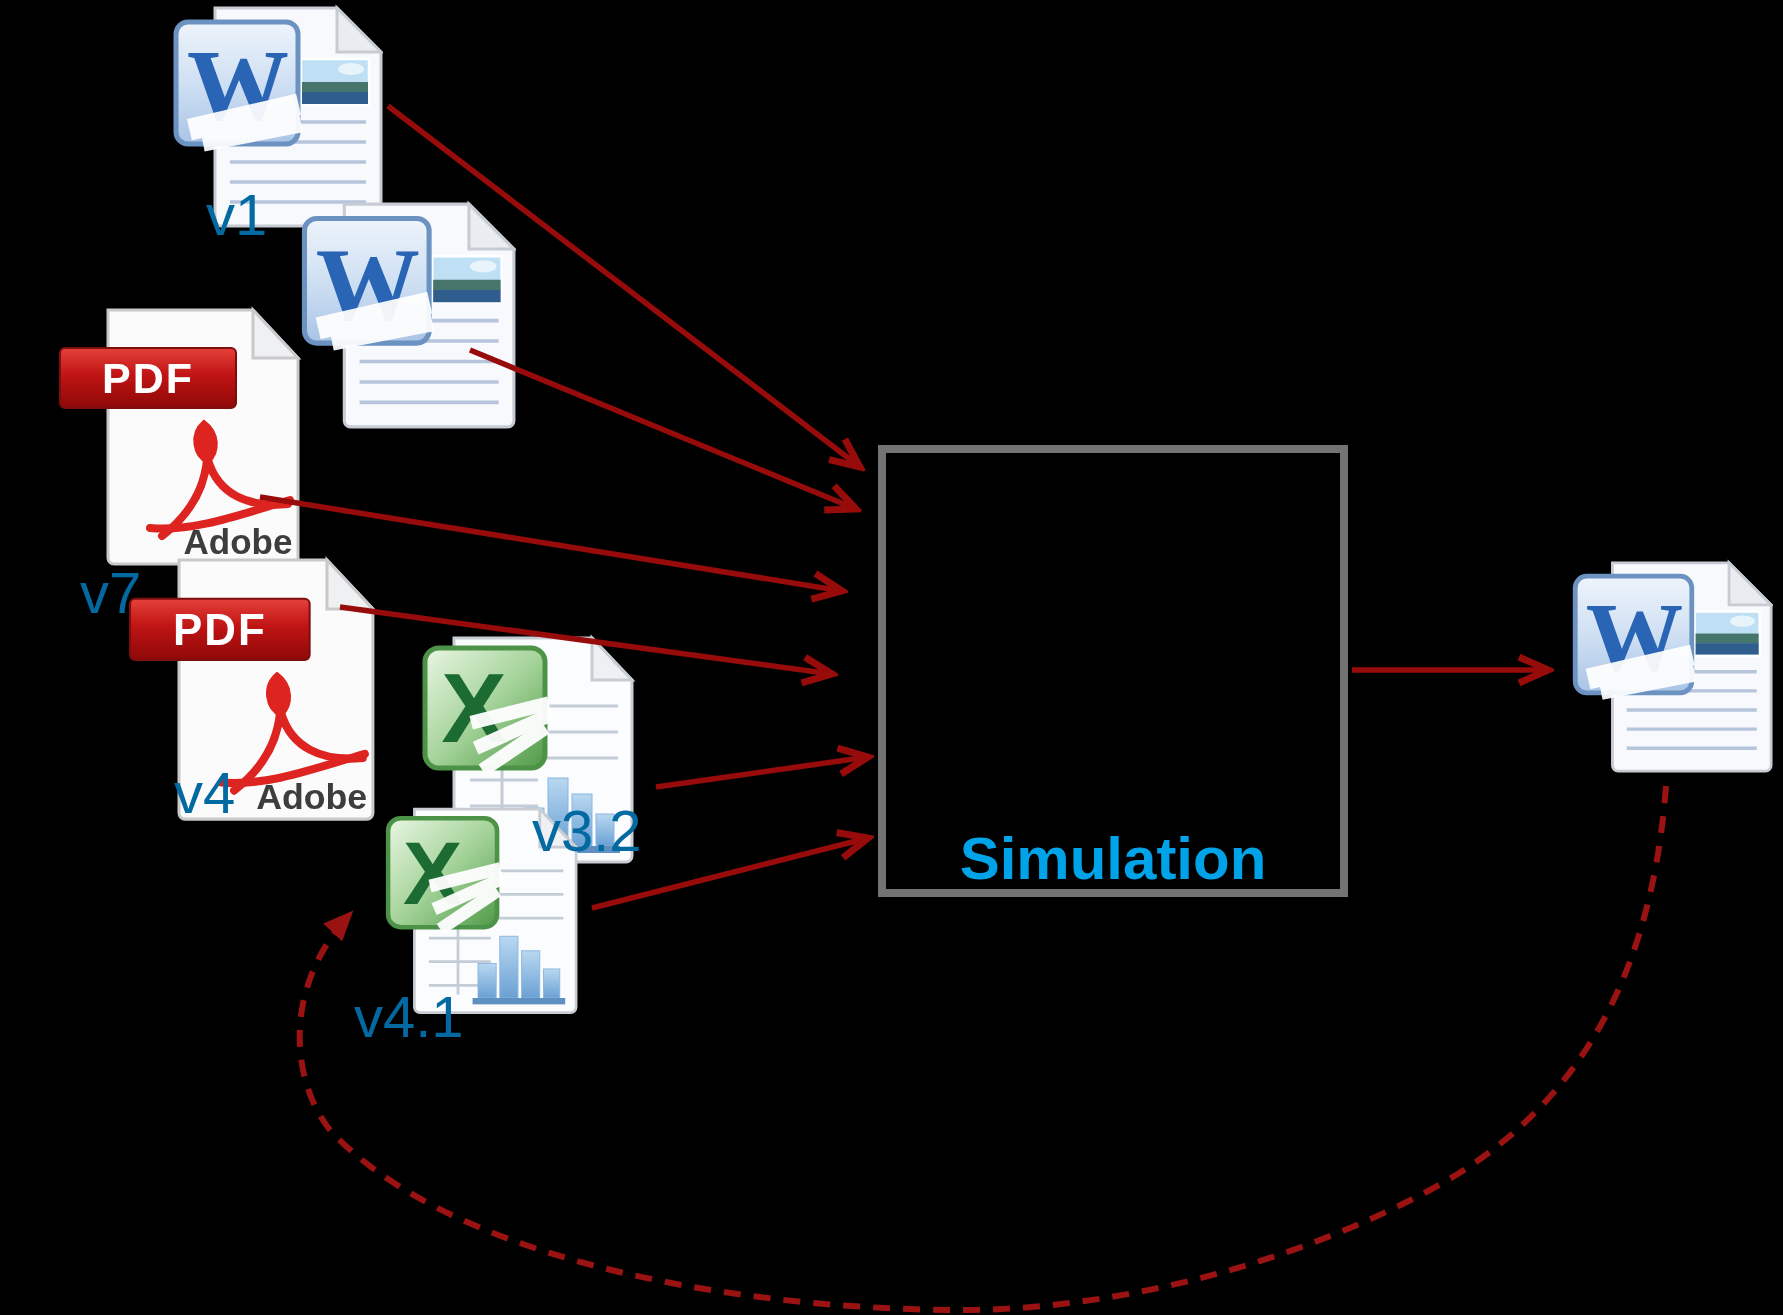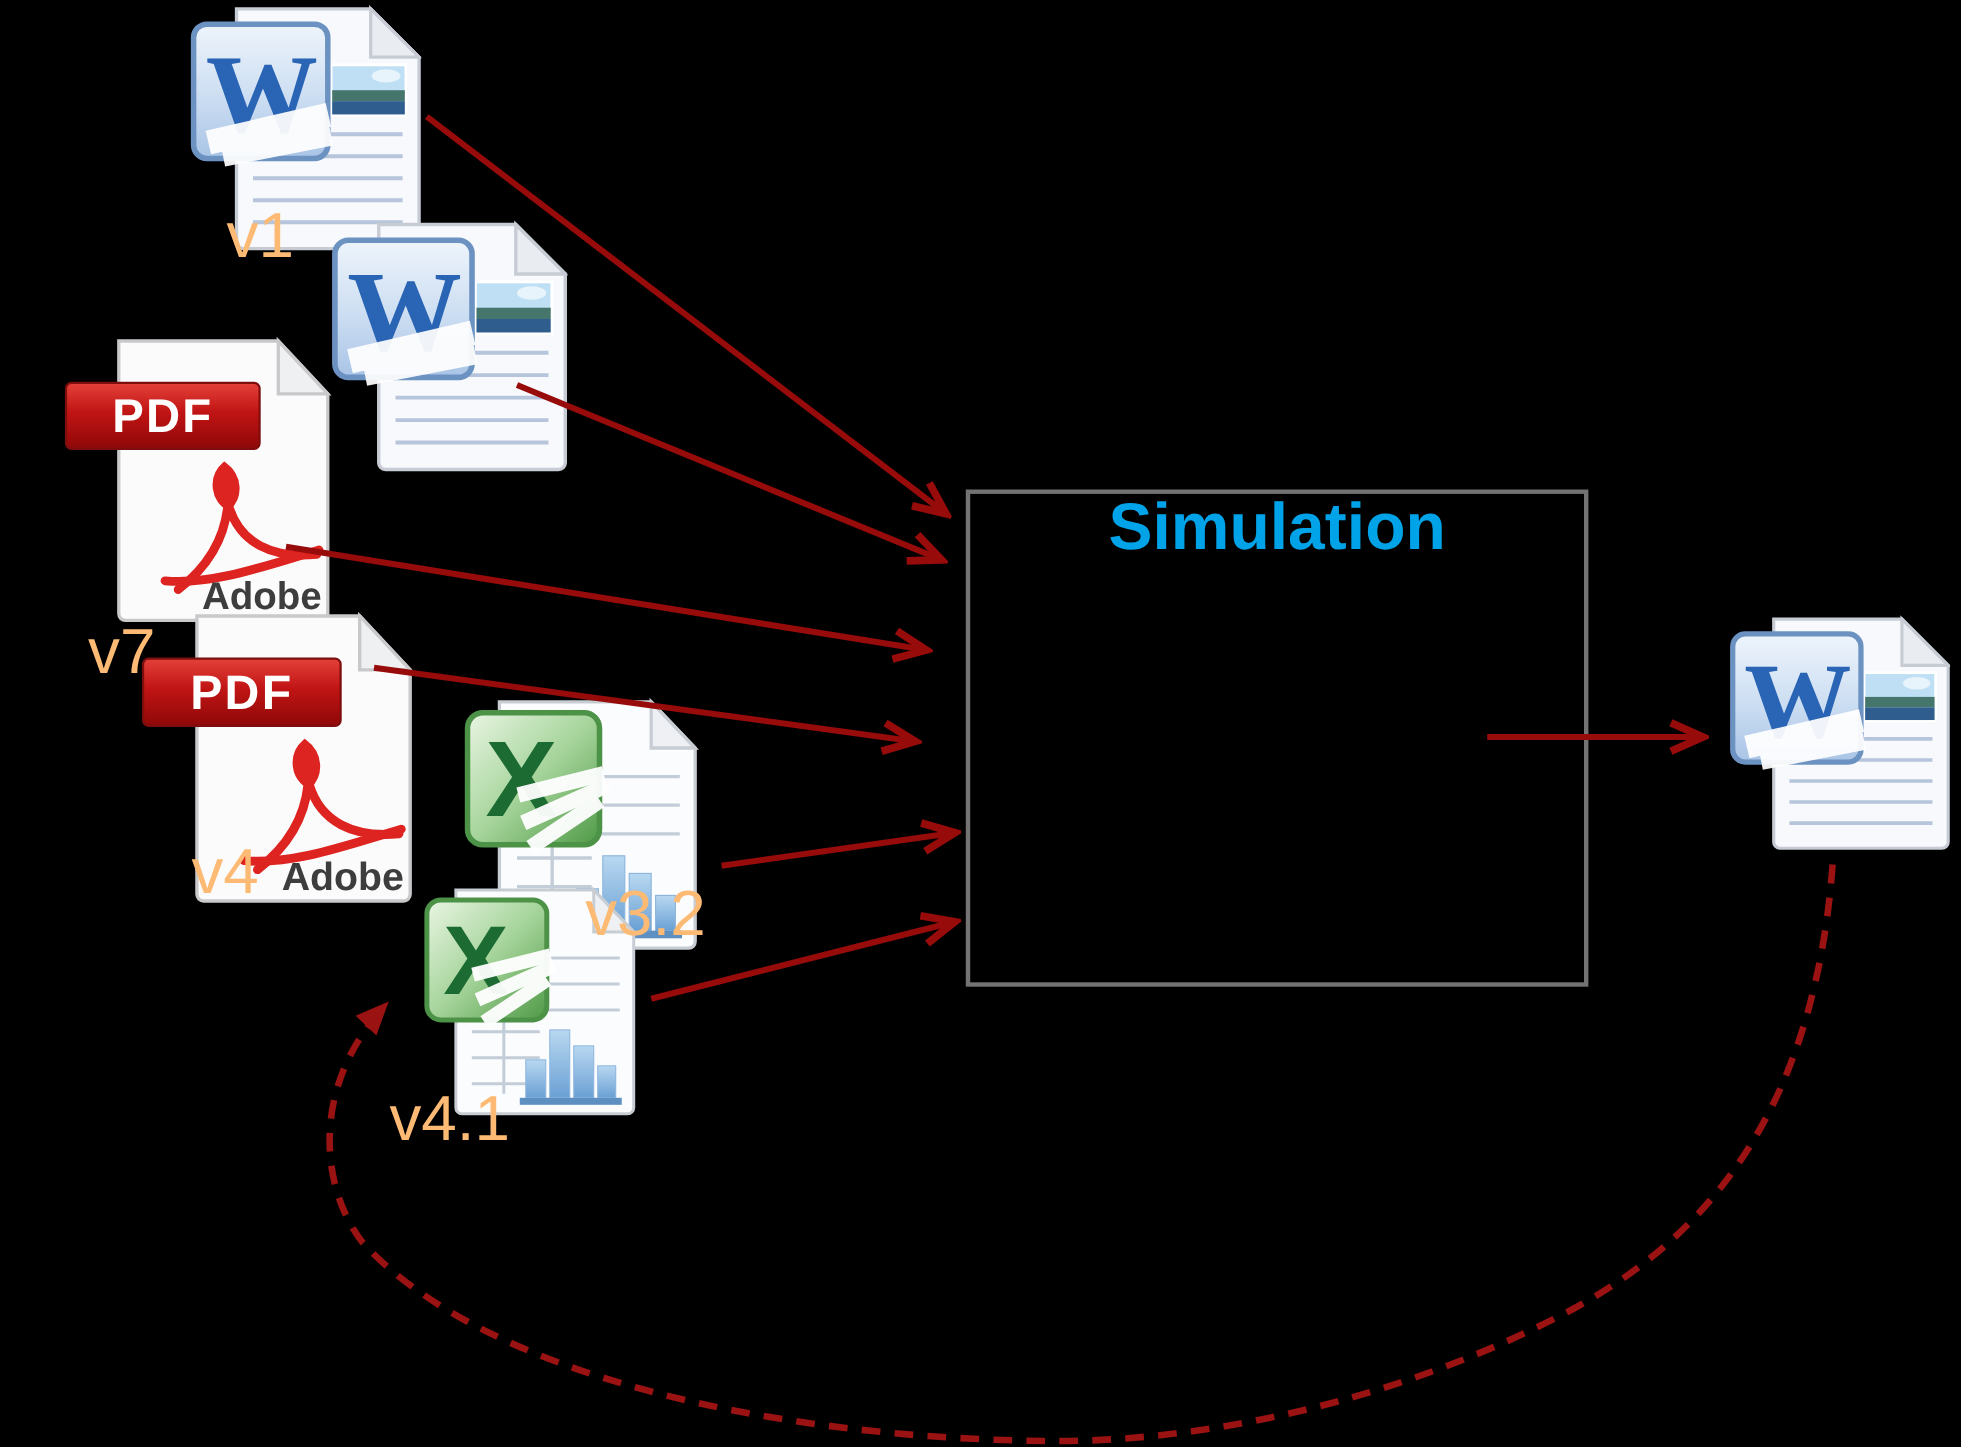--- a/index.html
+++ b/index.html
@@ -1,23 +1,23 @@
 <!DOCTYPE html>
 <html><head>
 <meta charset="utf-8">
 <style>
   html,body{margin:0;padding:0;background:#000;}
   #canvas{position:relative;width:1783px;height:1315px;background:#000;overflow:hidden;
           font-family:"Liberation Sans",sans-serif;}
   .icon{position:absolute;}
   .icon svg{display:block;width:100%;height:100%;}
-  .vlabel{position:absolute;color:#fdba74;font:58px/1 "Liberation Sans",sans-serif;white-space:nowrap;}
-  #simbox{position:absolute;left:878px;top:445px;width:566px;height:452px;
-          border:4px solid #737373;box-sizing:border-box;
-          display:flex;align-items:flex-start;justify-content:center;}
+  .vlabel{position:absolute;color:#0369a1;font:58px/1 "Liberation Sans",sans-serif;white-space:nowrap;}
+  #simbox{position:absolute;left:878px;top:445px;width:470px;height:452px;
+          border:8px solid #737373;box-sizing:border-box;
+          display:flex;align-items:flex-end;justify-content:center;}
   #simbox .simtext{color:#00a2e8;font:bold 60px/1 "Liberation Sans",sans-serif;}
   #arrows{position:absolute;left:0;top:0;pointer-events:none;}
   #defsvg{position:absolute;width:0;height:0;overflow:hidden;}
 </style>
 </head>
 <body>
 
 <svg id="defsvg" xmlns="http://www.w3.org/2000/svg" aria-hidden="true">
   <defs>
     <linearGradient id="gWordBg" x1="0" y1="0" x2="0" y2="1">

